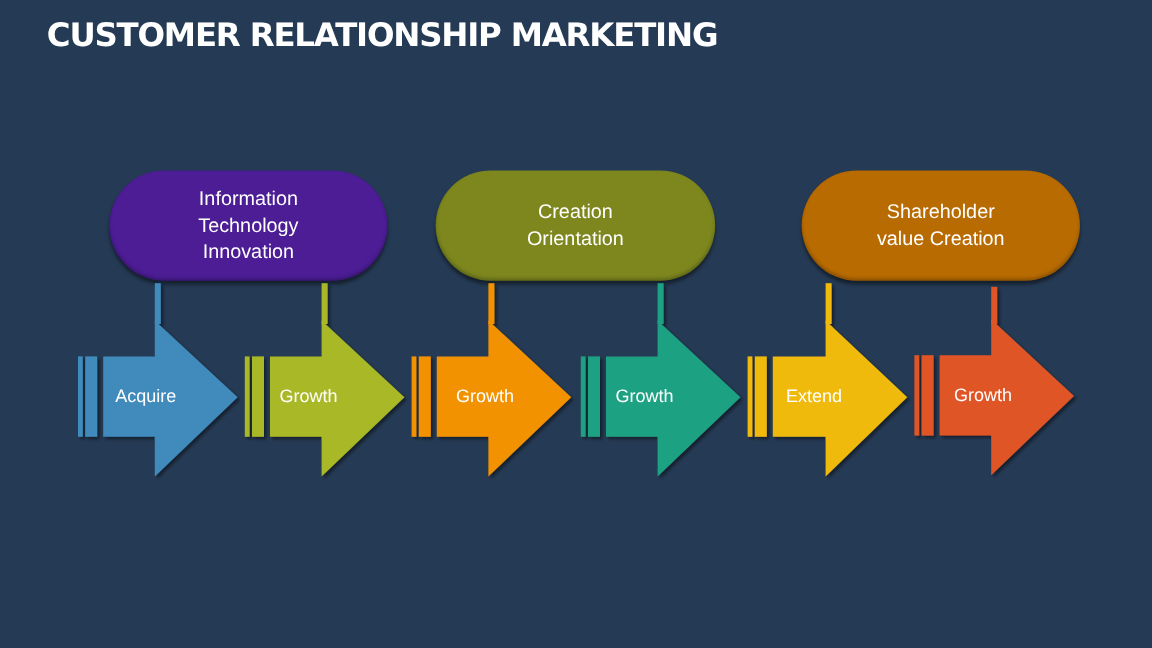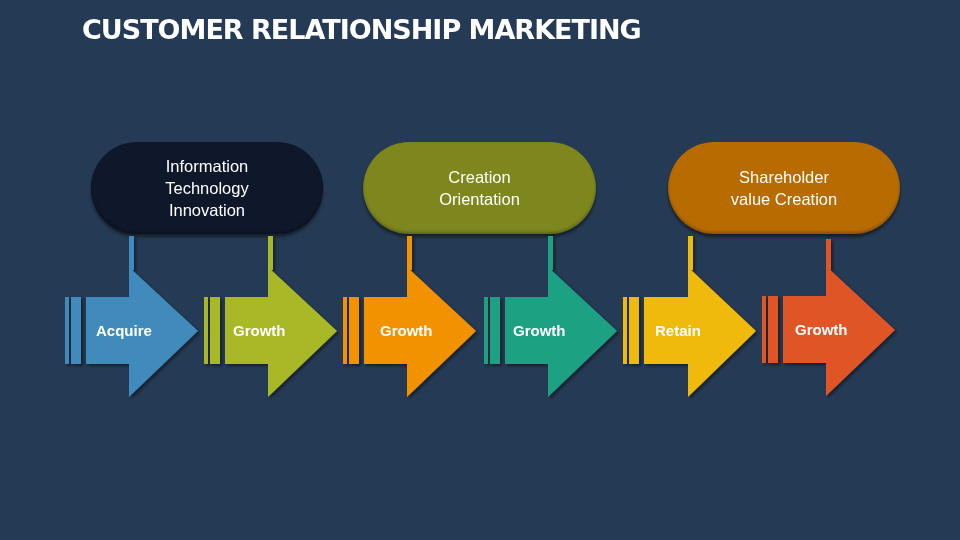--- a/index.html
+++ b/index.html
@@ -6,42 +6,42 @@
   body {
     width:960px; height:540px; overflow:hidden;
     background:#253a54;
     font-family:"Liberation Sans", sans-serif;
     position:relative;
   }
   .title {
     position:absolute; left:39px; top:14px;
     font-family:"DejaVu Sans", sans-serif;
     font-weight:bold; font-size:27px; color:#ffffff;
-    letter-spacing:-1px; white-space:nowrap;margin-left:43px;
+    letter-spacing:-1px; white-space:nowrap;
   }
   .pill {
     position:absolute; top:142px; height:92px;
     border-radius:46px;
     box-shadow: 0 3px 3px rgba(0,0,0,0.45), inset 0 -2px 3px rgba(0,0,0,0.25);
     display:flex; align-items:center; justify-content:center;
     text-align:center; color:#ffffff; font-size:16.5px; line-height:22px;
   }
   .pill .lbl { white-space:pre-line; }
   .diagram { position:absolute; left:0; top:0; width:960px; height:540px; }
   .arrow-label {
-    position:absolute; color:#ffffff; font-size:15px; font-weight:bold;
+    position:absolute; color:#ffffff; font-size:15px; font-weight:normal;
     font-family:"Liberation Sans", sans-serif;
   }
 </style>
 </head>
 <body>
 
 <div class="title">CUSTOMER RELATIONSHIP MARKETING</div>
 
-<div class="pill" style="left:91px; width:232px; background:#0f172a;">
+<div class="pill" style="left:91px; width:232px; background:#4c1d95;">
   <span class="lbl">Information
 Technology
 Innovation</span>
 </div>
 <div class="pill" style="left:363px; width:233px; background:#7d871e;">
   <span class="lbl">Creation
 Orientation</span>
 </div>
 <div class="pill" style="left:668px; width:232px; background:#b86b00;">
   <span class="lbl">Shareholder
@@ -95,14 +95,14 @@
     <rect x="762" y="296" width="4" height="67"></rect>
     <rect x="768" y="296" width="10" height="67"></rect>
     <polygon points="783,296 826,296 826,266 895,330 826,396 826,363 783,363"></polygon>
   </g>
 </svg>
 
 <div class="arrow-label" style="left:96px; top:322px;">Acquire</div>
 <div class="arrow-label" style="left:233px; top:322px;">Growth</div>
 <div class="arrow-label" style="left:380px; top:322px;">Growth</div>
 <div class="arrow-label" style="left:513px; top:322px;">Growth</div>
-<div class="arrow-label" style="left:655px; top:322px;">Retain</div>
+<div class="arrow-label" style="left:655px; top:322px;">Extend</div>
 <div class="arrow-label" style="left:795px; top:321px;">Growth</div>
 
 </body></html>

